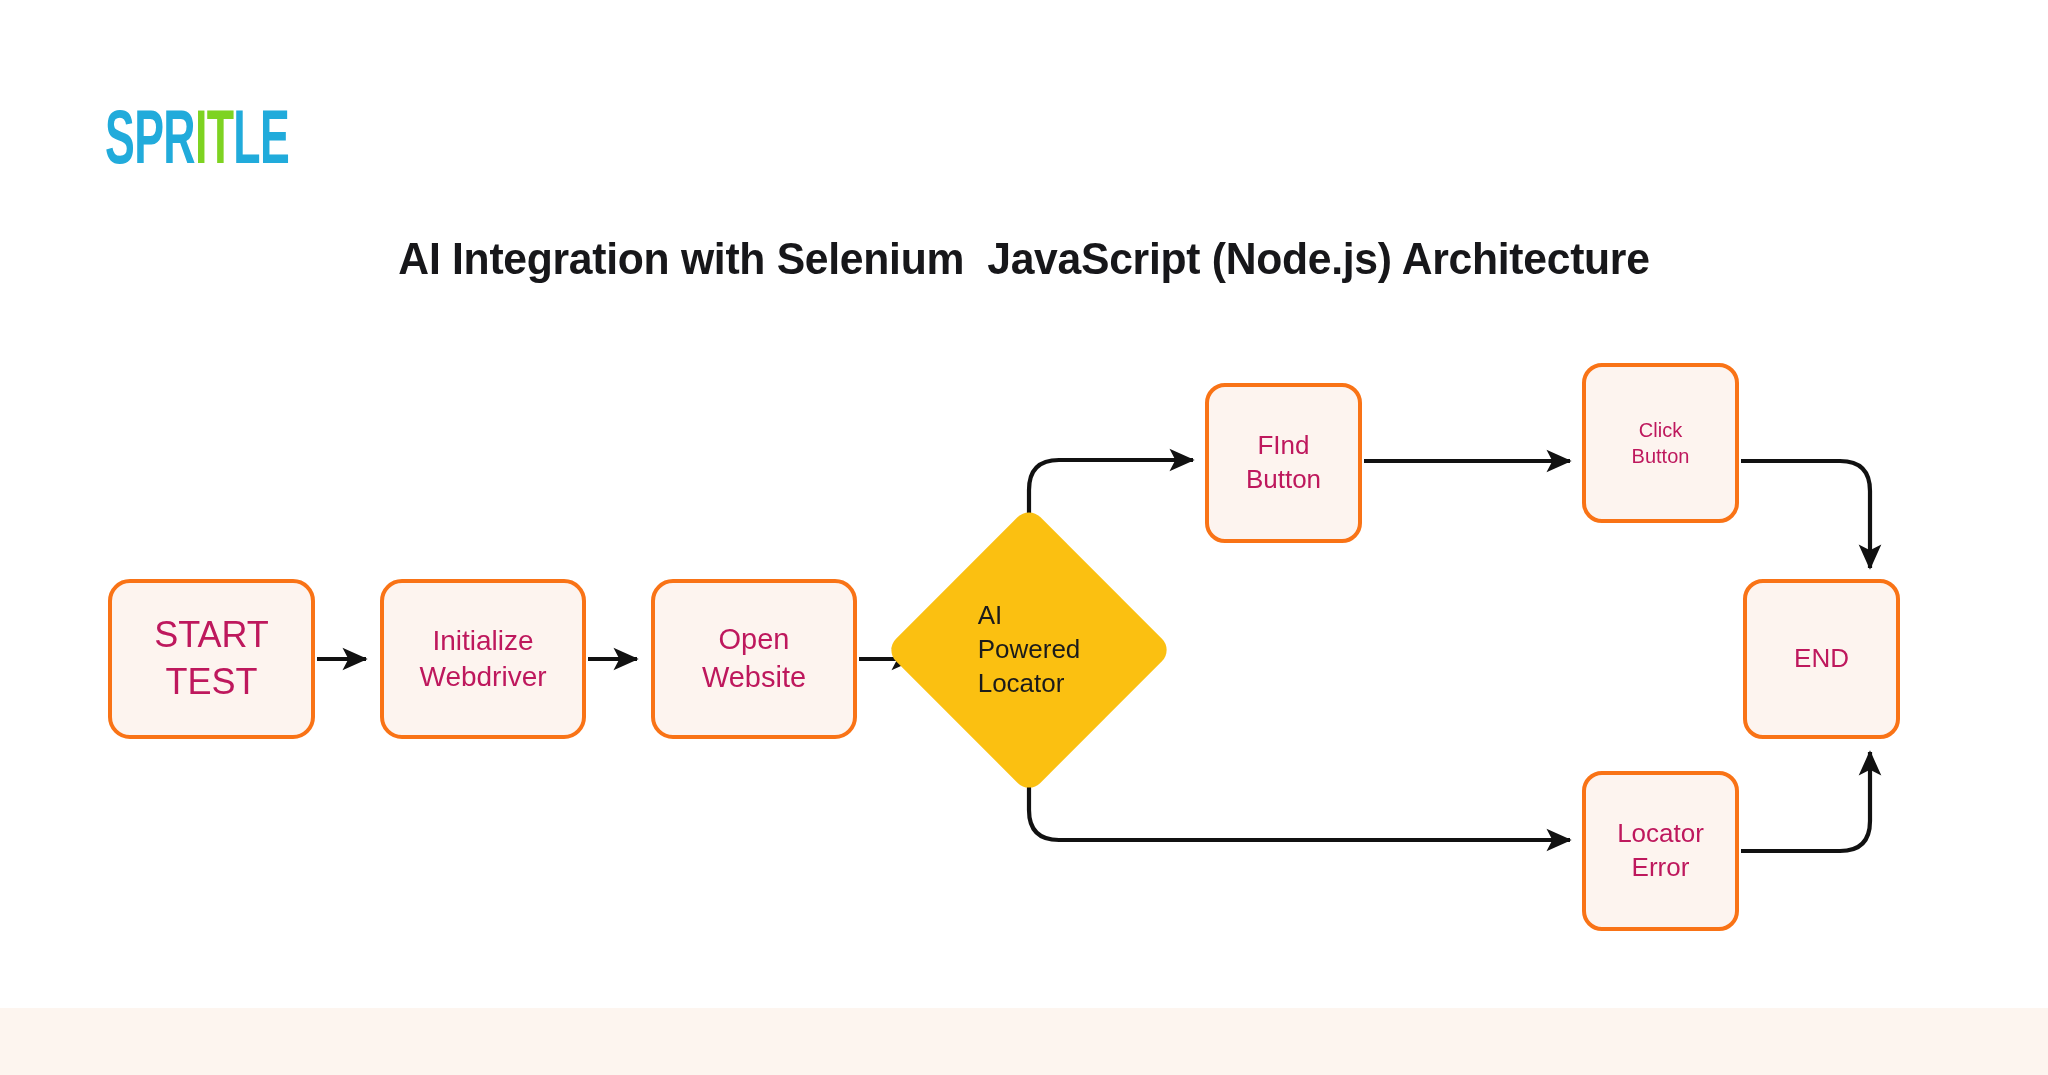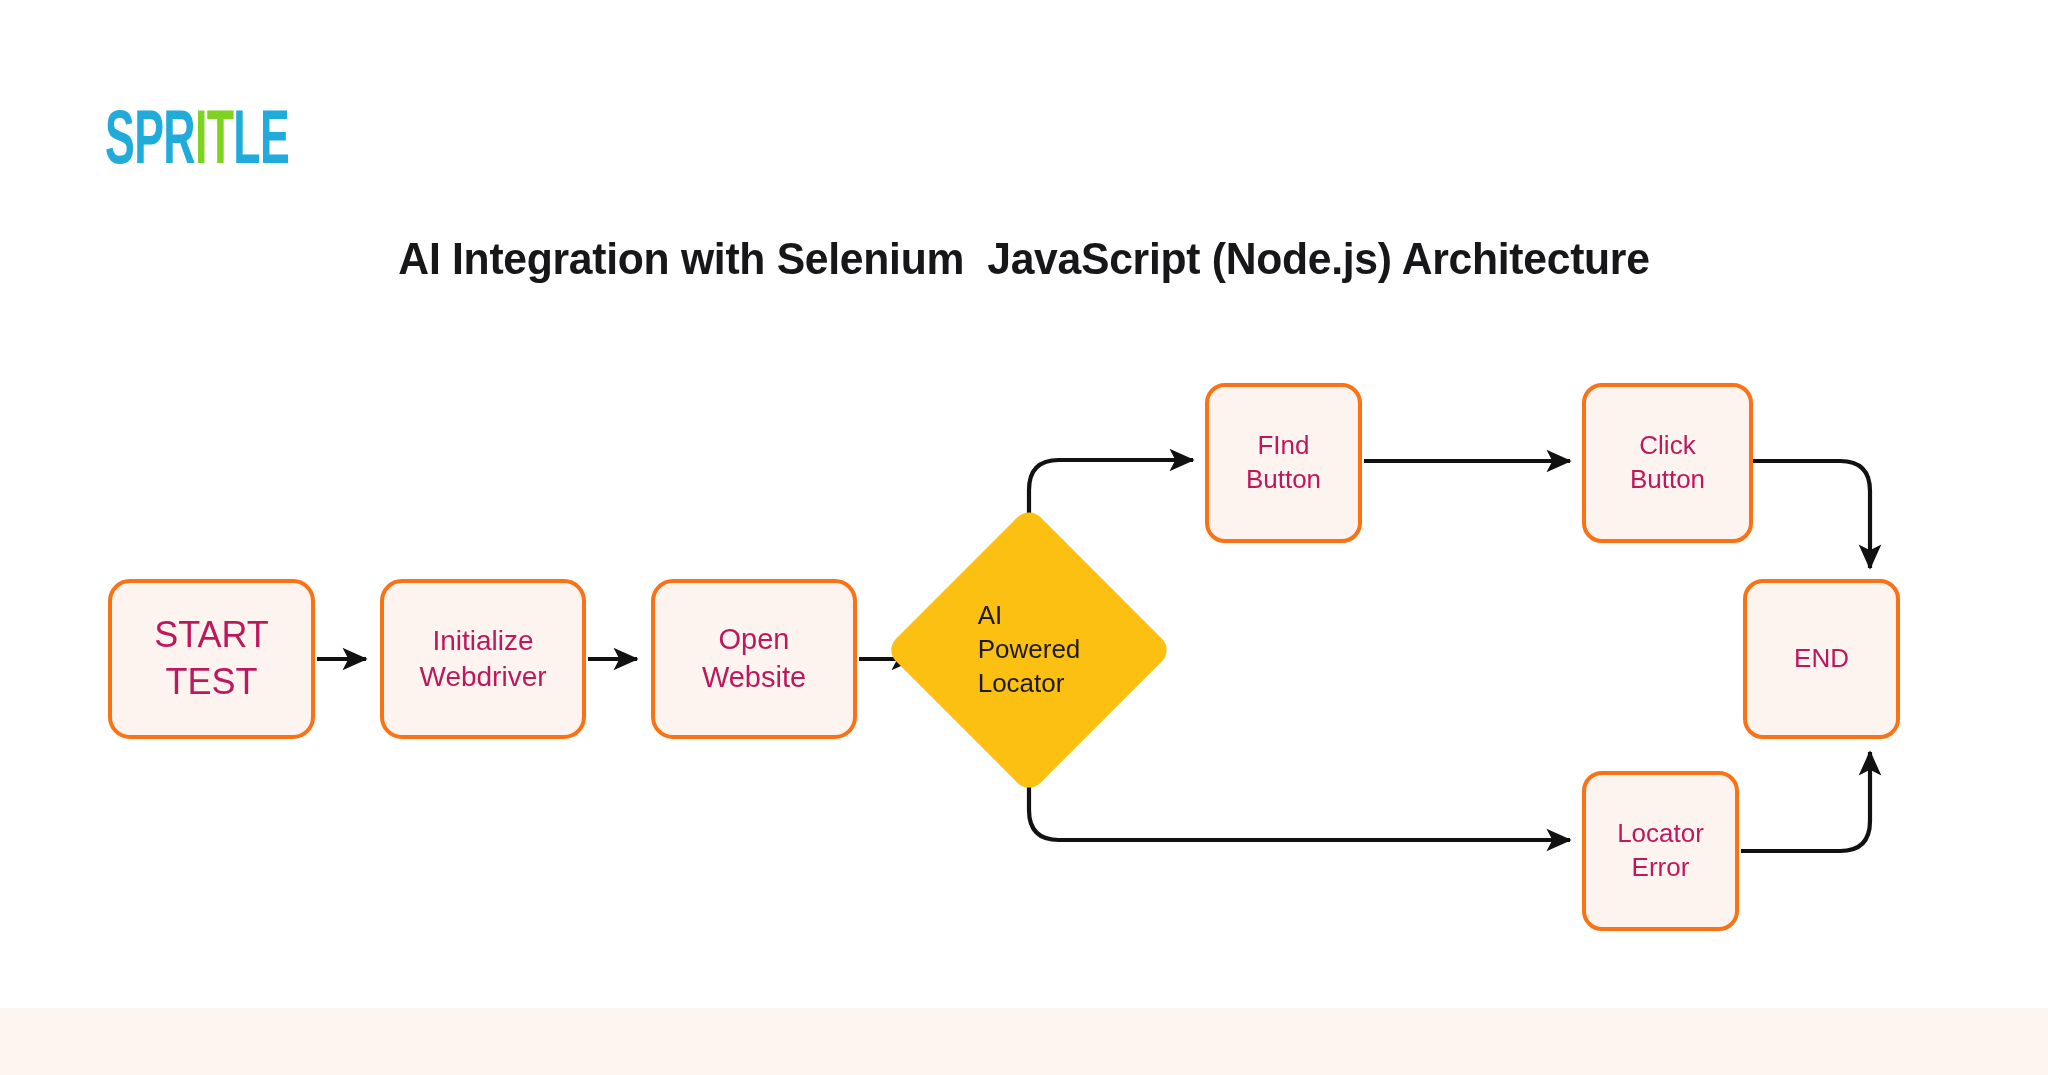--- a/index.html
+++ b/index.html
@@ -94,21 +94,21 @@
     white-space: pre-line;
     font-family: "Liberation Sans", "DejaVu Sans", sans-serif;
     font-weight: 400;
   }
   .node-label { display: block; white-space: pre-line; }
 
   #node-start       { left: 108px;  top: 539px; width: 207px; height: 160px; font-size: 36px; }
   #node-init        { left: 380px;  top: 539px; width: 206px; height: 160px; font-size: 28px; }
   #node-open        { left: 651px;  top: 539px; width: 206px; height: 160px; font-size: 29px; }
   #node-find        { left: 1205px; top: 343px; width: 157px; height: 160px; font-size: 26px; border-radius: 20px; }
-  #node-click       { left: 1582px; top: 343px; width: 171px; height: 160px; font-size: 26px; border-radius: 20px; }
+  #node-click       { left: 1582px; top: 323px; width: 157px; height: 160px; font-size: 20px; border-radius: 20px; }
   #node-end         { left: 1743px; top: 539px; width: 157px; height: 160px; font-size: 26px; border-radius: 20px; }
   #node-error       { left: 1582px; top: 731px; width: 157px; height: 160px; font-size: 26px; border-radius: 20px; }
 
   
   #node-decision {
     position: absolute;
     left: 927px;
     top: 508px;
     width: 204px;
     height: 204px;

